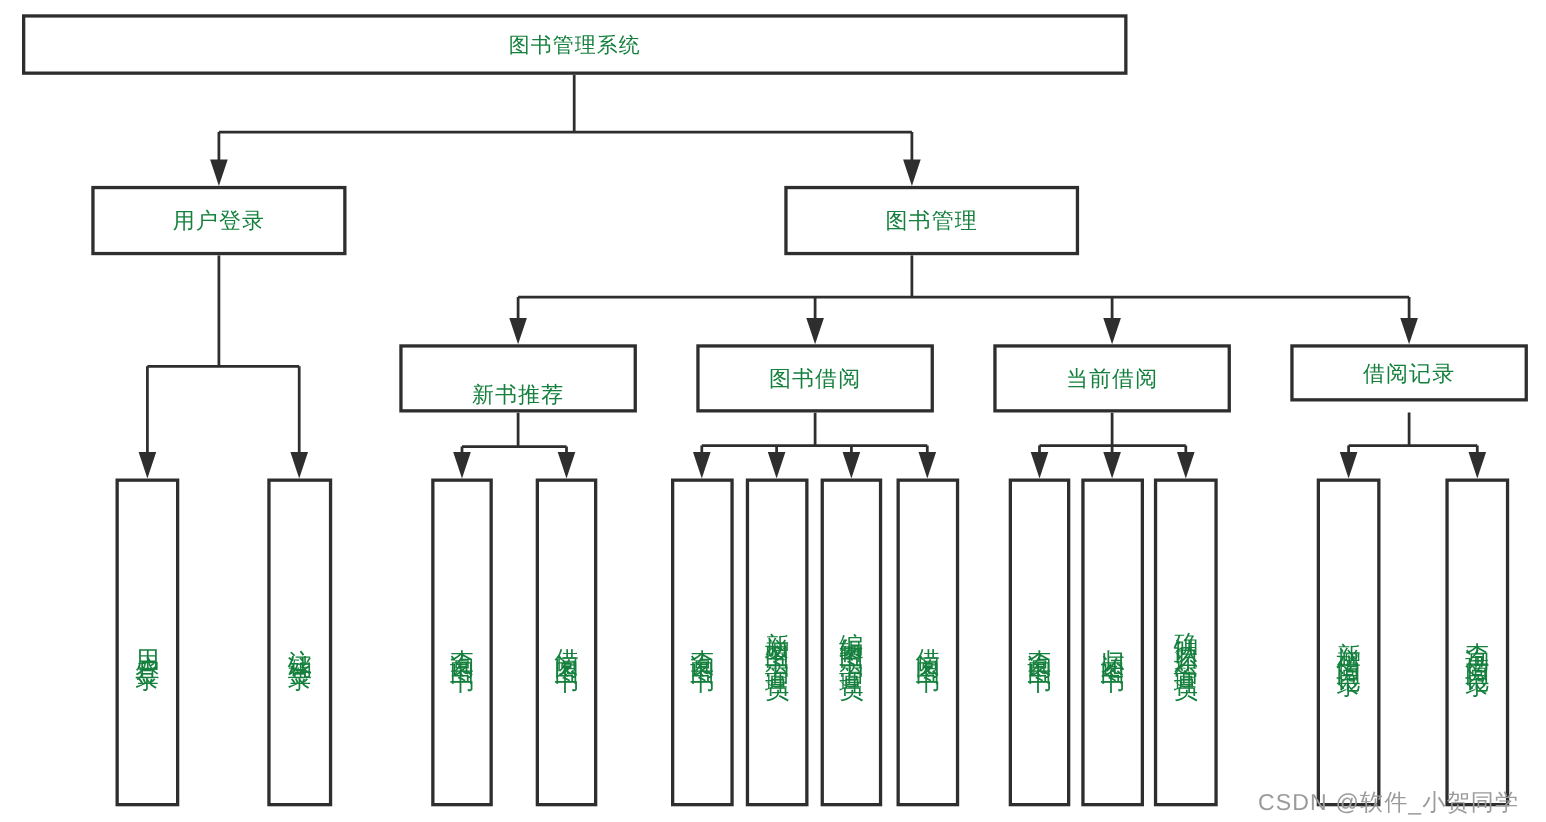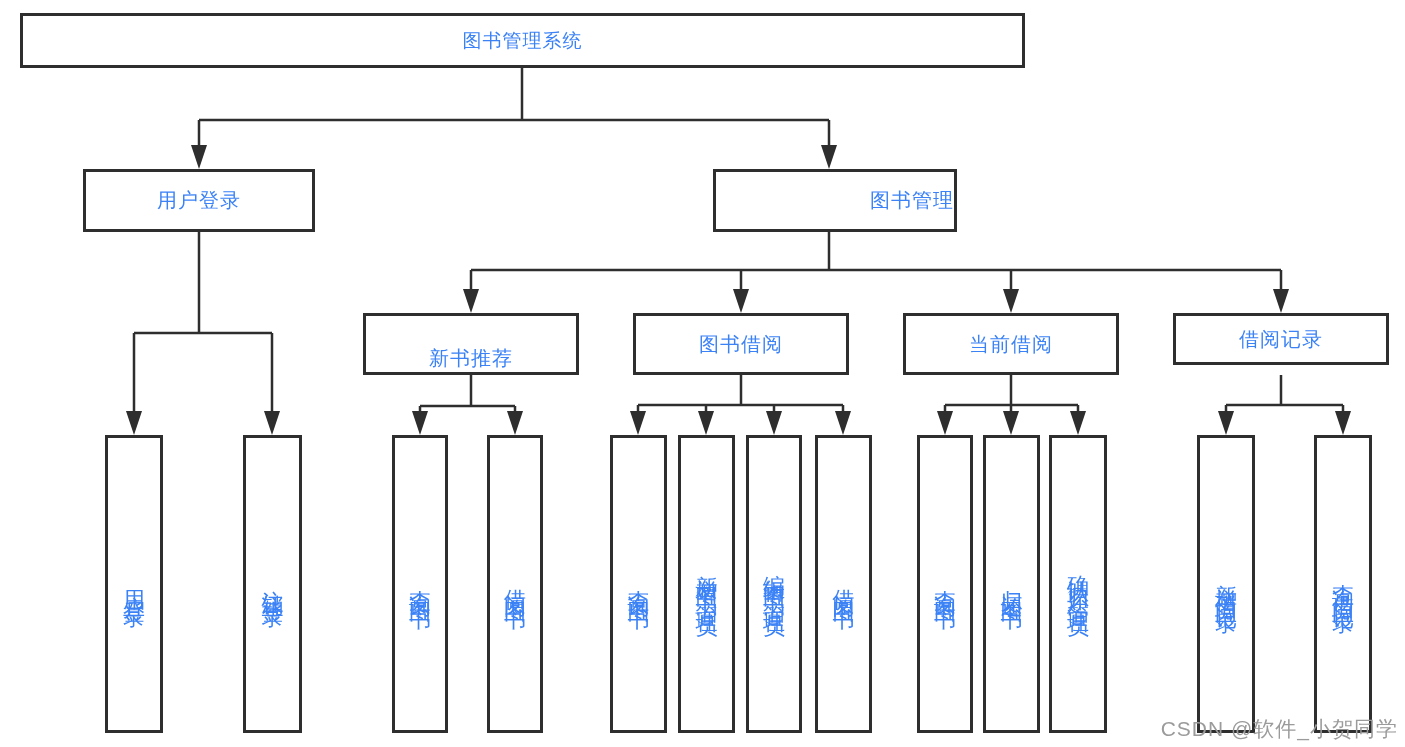--- a/index.html
+++ b/index.html
@@ -18,36 +18,36 @@
     z-index: 1;
   }
   .node {
     position: absolute;
     box-sizing: border-box;
     background: #ffffff;
     border: 3px solid #2e2e2e;
     display: flex;
     align-items: center;
     justify-content: center;
-    color: #3b82f6;
+    color: #15803d;
     z-index: 2;
   }
   .h-node { font-size: 20px; letter-spacing: 1px; }
   .root-node { font-size: 19px; }
   .v-node span {
     writing-mode: vertical-rl;
     font-size: 22px;
     letter-spacing: 6px;
     line-height: 1;
     white-space: nowrap;
   }
   .leaf { top: 435px; height: 298px; }
   .watermark {
     position: absolute;
-    right: 7px;
+    right: 24px;
     bottom: 4px;
     font-size: 21px;
     color: #9b9b9b;
     z-index: 3;
     letter-spacing: 1px;
   }
 </style>
 </head>
 <body>
 
@@ -100,21 +100,21 @@
     </g>
   </svg>
 
   <div class="node h-node root-node" style="left:20px; top:13px; width:1005px; height:55px;">
     <span>图书管理系统</span>
   </div>
 
   <div class="node h-node" style="left:83px; top:169px; width:232px; height:63px;">
     <span>用户登录</span>
   </div>
-  <div class="node h-node" style="left:713px; top:169px; width:244px; height:63px;justify-content:flex-end;">
+  <div class="node h-node" style="left:713px; top:169px; width:268px; height:63px;">
     <span>图书管理</span>
   </div>
 
   <div class="node h-node" style="left:363px; top:313px; width:216px; height:62px;align-items:flex-end;">
     <span>新书推荐</span>
   </div>
   <div class="node h-node" style="left:903px; top:313px; width:216px; height:62px;">
     <span>当前借阅</span>
   </div>
   <div class="node h-node" style="left:633px; top:313px; width:216px; height:62px;">

